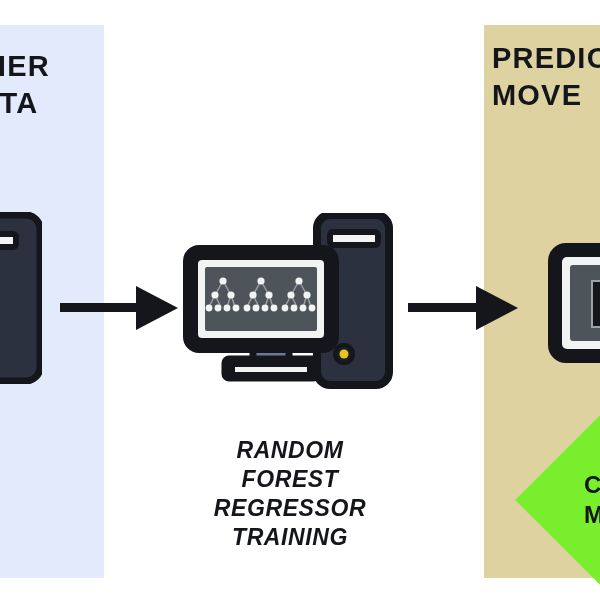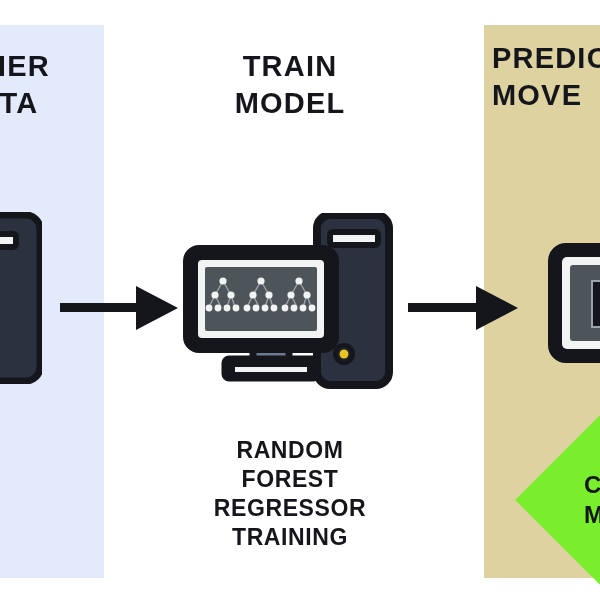--- a/index.html
+++ b/index.html
@@ -35,21 +35,21 @@
     position:absolute;
     font-weight:bold;
     font-size:23px;
     line-height:29px;
     letter-spacing:0.6px;
     color:#14161C;
     text-align:center;
     white-space:pre-line;
     text-transform:uppercase;
   }
-  #caption-center{left:190px;top:436px;width:200px;}
+  #caption-center{left:190px;top:436px;width:200px;font-style:italic;}
 
   
   .arrow{position:absolute;height:60px;}
   #arrow-1{left:60px;top:278px;width:118px;}
   #arrow-2{left:408px;top:278px;width:110px;}
 
   
   #tower-left{position:absolute;left:-58px;top:212px;width:100px;height:172px;}
 
   
@@ -89,22 +89,20 @@
     </svg>
   </div>
 
   <div class="arrow" id="arrow-1">
     <svg width="118" height="60" viewBox="0 0 118 60" xmlns="http://www.w3.org/2000/svg">
       <rect x="0" y="25" width="86" height="9" fill="#14161C"></rect>
       <polygon points="76,8 118,30 76,52" fill="#14161C"></polygon>
     </svg>
   </div>
 
-  <div class="stage-title" id="title-center">TRAIN
-MODEL</div>
 
   <div id="computer-center">
     <svg width="212" height="177" viewBox="0 0 212 177" xmlns="http://www.w3.org/2000/svg">
 
       <g>
         <rect x="134" y="2" width="72" height="170" rx="13" ry="13" fill="#2B313E" stroke="#14161C" stroke-width="8"></rect>
         <rect x="147" y="19" width="48" height="13" rx="3" ry="3" fill="#F2F4F3" stroke="#14161C" stroke-width="6"></rect>
         <circle cx="161" cy="141" r="9" fill="#1B1F27" stroke="#14161C" stroke-width="4"></circle>
         <circle cx="161" cy="141" r="4.5" fill="#E8C21D"></circle>
       </g>

